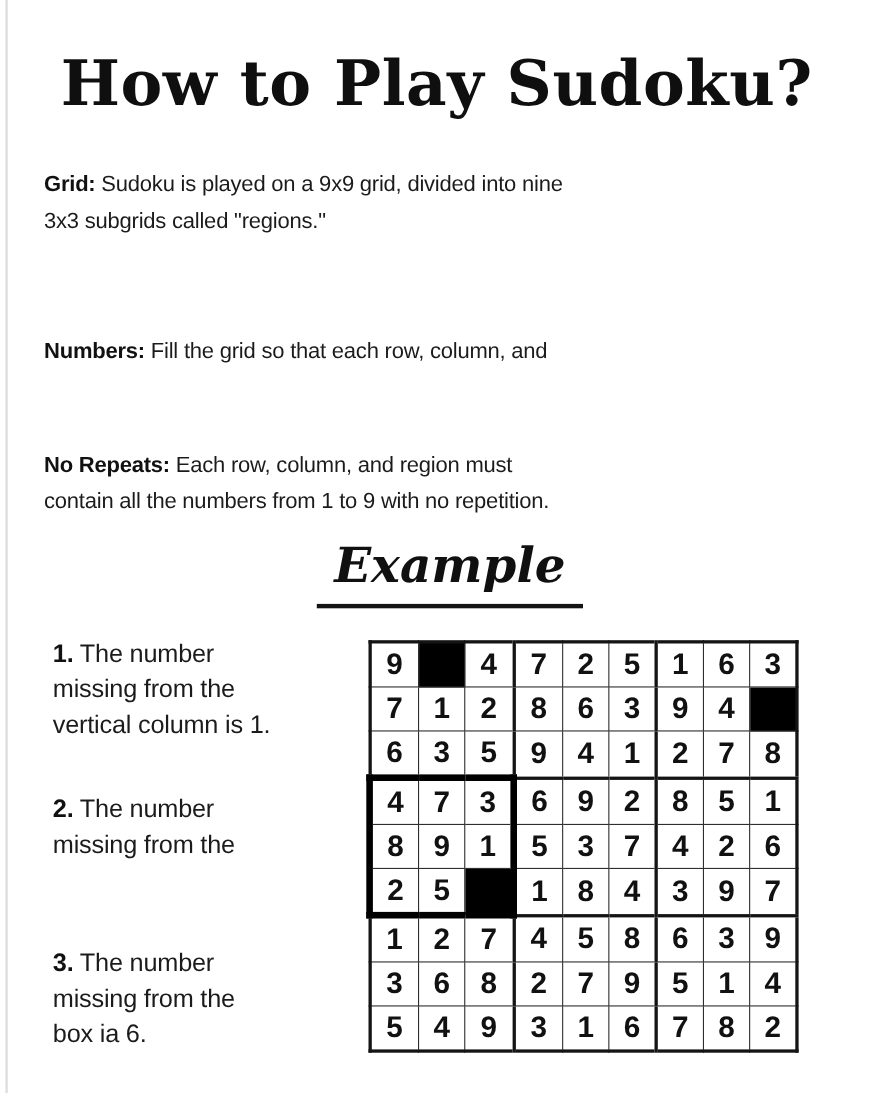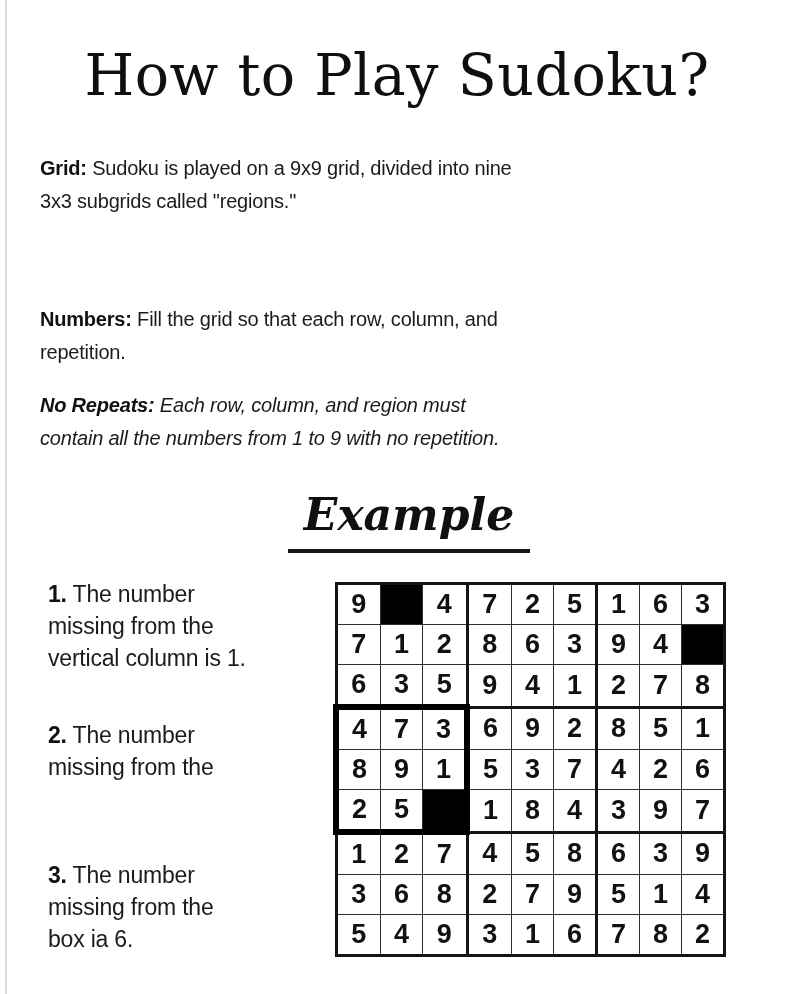--- a/index.html
+++ b/index.html
@@ -5,28 +5,28 @@
   html,body{margin:0;padding:0;}
   body{
     width:794px;height:994px;background:#ffffff;position:relative;
     font-family:"Liberation Sans",sans-serif;color:#1b1b1b;overflow:hidden;
   }
   .edge-artifact{
     position:absolute;left:5px;top:0;height:100%;width:2px;background:#dcdcdc;
   }
   .title{
     position:absolute;top:42px;left:0;width:100%;margin:0;text-align:center;
-    font-family:"DejaVu Serif",serif;font-weight:400;font-size:57px;
+    font-family:"DejaVu Serif",serif;font-weight:700;font-size:57px;
     color:#0f0f0f;letter-spacing:0.5px;
   }
   .para{
     position:absolute;left:40px;margin:0;font-size:20px;line-height:33px;
     letter-spacing:-0.2px;color:#1b1b1b;
   }
-  #p1{top:152px;} #p2{top:255px;margin-top:48px;} #p3{top:389px;font-style:italic;}
+  #p1{top:152px;} #p2{top:255px;margin-top:48px;} #p3{top:407px;}
   .b{font-weight:700;color:#111;}
   .line{display:block;}
   .example-wrap{
     position:absolute;top:477px;left:0;width:100%;margin:12px;text-align:center;
   }
   .example-text{
     display:inline-block;font-family:"DejaVu Serif",serif;font-style:italic;
     font-weight:700;font-size:44px;color:#101010;
     border-bottom:4px solid #141414;padding:0 16px 9px 16px;
   }
@@ -54,21 +54,21 @@
 </style>
 </head>
 <body>
 
 <div class="edge-artifact"></div>
 
 <h1 class="title">How to Play Sudoku?</h1>
 
 <p class="para" id="p1"><span class="b">Grid:</span> <span>Sudoku is played on a 9x9 grid, divided into nine</span><span class="line">3x3 subgrids called "regions."</span></p>
 
-<p class="para" id="p2"><span class="b">Numbers:</span> <span>Fill the grid so that each row, column, and</span><span class="line">repetition.</span></p>
+<p class="para" id="p2"><span class="b">Numbers:</span> <span>Fill the grid so that each row, column, and</span></p>
 
 <p class="para" id="p3"><span class="b">No Repeats:</span> <span>Each row, column, and region must</span><span class="line">contain all the numbers from 1 to 9 with no repetition.</span></p>
 
 <div class="example-wrap"><span class="example-text">Example</span></div>
 
 <div class="point" id="pt1"><span class="b">1.</span> <span>The number</span><span class="line">missing from the</span><span class="line">vertical column is 1.</span></div>
 
 <div class="point" id="pt2"><span class="b">2.</span> <span>The number</span><span class="line">missing from the</span></div>
 
 <div class="point" id="pt3"><span class="b">3.</span> <span>The number</span><span class="line">missing from the</span><span class="line">box ia 6.</span></div>

